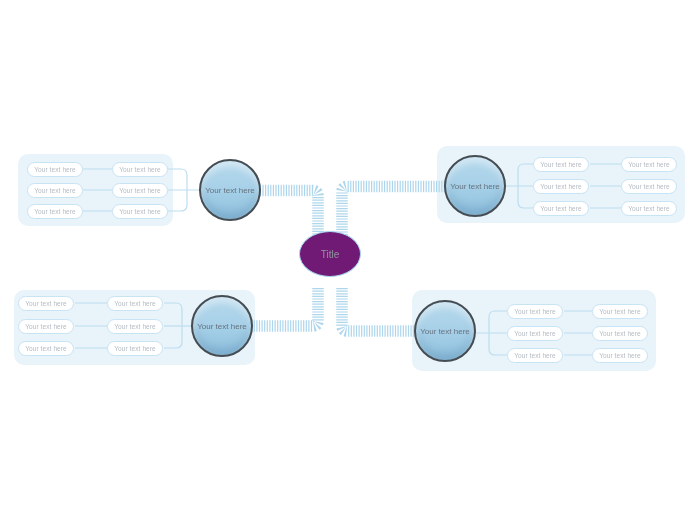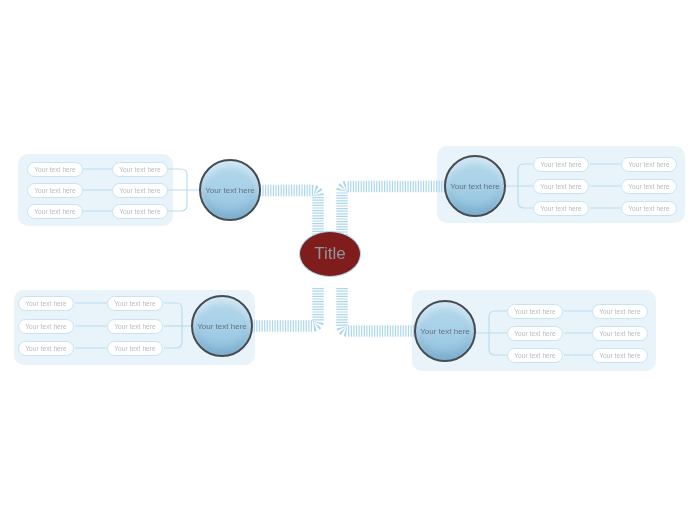--- a/index.html
+++ b/index.html
@@ -17,23 +17,23 @@
         font-size:6.5px;color:#b4bbc2;white-space:nowrap;letter-spacing:.1px;}
 
   .node{position:absolute;width:62px;height:62px;box-sizing:border-box;border-radius:50%;
         background:linear-gradient(180deg,#b6d9ec 0%,#a7d0e8 48%,#99c7e2 78%,#8cbcdc 100%);
         border:2px solid #454c52;
         box-shadow:inset 0 5px 7px rgba(255,255,255,.45), inset 0 -6px 9px rgba(80,130,165,.28);
         display:flex;align-items:center;justify-content:center;
         font-size:8px;color:#65727e;text-align:center;white-space:nowrap;}
 
   .center-node{position:absolute;width:62px;height:46px;box-sizing:border-box;border-radius:50%;
-        background:#7f1d1d;border:1.5px solid #a9d5ef;
+        background:#701a75;border:1.5px solid #a9d5ef;
         display:flex;align-items:center;justify-content:center;
-        font-size:17px;color:#8f979d;}
+        font-size:10px;color:#8f979d;}
 </style>
 </head>
 <body>
 
 <div class="canvas">
 
   <div class="panel" style="left:18px;top:154px;width:155px;height:72px"></div>
   <div class="panel" style="left:437px;top:146px;width:248px;height:77px"></div>
   <div class="panel" style="left:14px;top:290px;width:241px;height:75px"></div>
   <div class="panel" style="left:412px;top:290px;width:244px;height:81px"></div>

